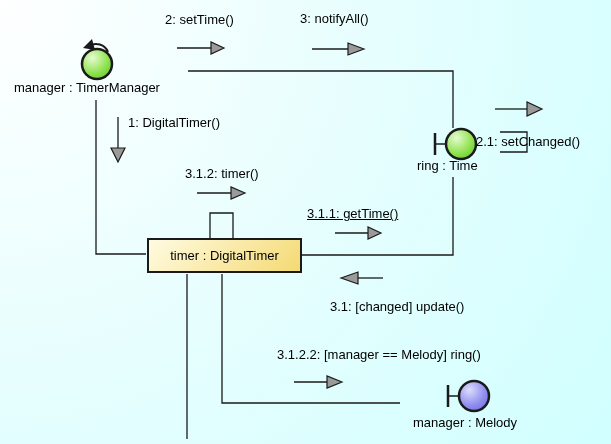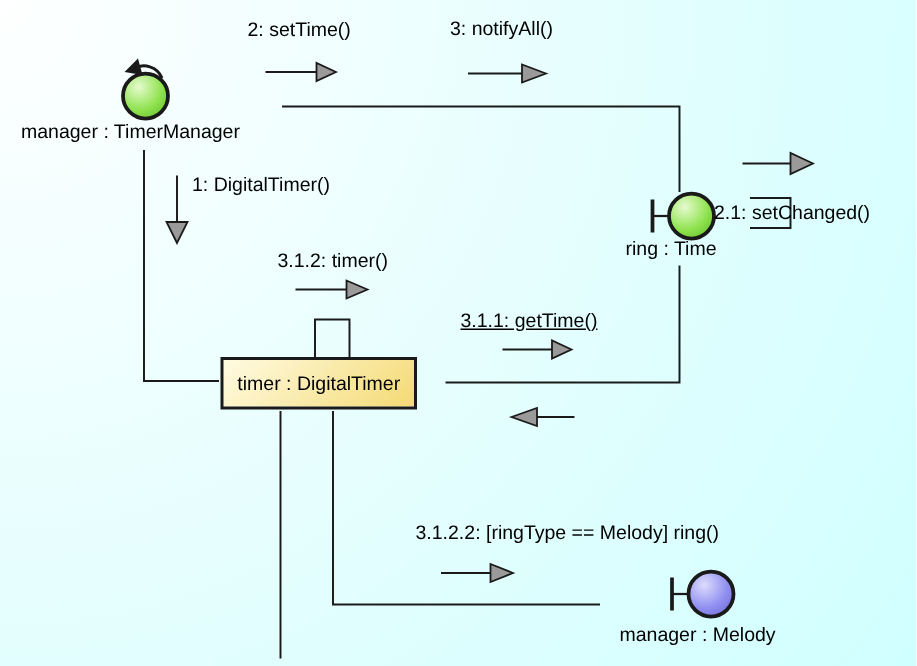--- a/index.html
+++ b/index.html
@@ -27,21 +27,21 @@
   .handle-link { stroke:var(--line,#1a1a1a); stroke-width:1.5; }
   .rot-arc { fill:none; stroke:var(--line,#1a1a1a); stroke-width:2; }
   .rot-head { fill:var(--line,#1a1a1a); }
   .stop-green-hi { stop-color:var(--node-green-light,#e6fbcf); }
   .stop-green-mid { stop-color:var(--node-green,#8ee24e); }
   .stop-green-lo { stop-color:#6cc72f; }
   .stop-blue-hi { stop-color:var(--node-blue-light,#dcdcfd); }
   .stop-blue-mid { stop-color:var(--node-blue,#8f8ef0); }
   .stop-blue-lo { stop-color:#7472dc; }
   .timer-box {
-    position:absolute; left:147px; top:238px; width:131px; height:35px;
+    position:absolute; left:147px; top:238px; width:155px; height:35px;
     box-sizing:border-box;
     border:2px solid var(--line,#1a1a1a);
     background: linear-gradient(135deg, var(--box-yellow-light,#fffbe2) 0%, var(--box-yellow,#f4da74) 100%);
     display:flex; align-items:center; justify-content:center;
     font-size:13px;
   }
 </style>
 </head>
 <body>
 
@@ -126,16 +126,17 @@
   </div>
 
   <div class="lbl" style="left:14px;  top:81px;">manager : TimerManager</div>
   <div class="lbl" style="left:165px; top:13px;">2: setTime()</div>
   <div class="lbl" style="left:300px; top:12px;">3: notifyAll()</div>
   <div class="lbl" style="left:476px; top:98px;margin-top:37px;">2.1: setChanged()</div>
   <div class="lbl" style="left:128px; top:116px;">1: DigitalTimer()</div>
   <div class="lbl" style="left:417px; top:159px;">ring : Time</div>
   <div class="lbl" style="left:185px; top:167px;">3.1.2: timer()</div>
   <div class="lbl" style="left:307px; top:207px;text-decoration:underline;">3.1.1: getTime()</div>
-  <div class="lbl" style="left:277px; top:348px;">3.1.2.2: [ringType == Melody] ring()</div>
+  <div class="lbl" style="left:330px; top:300px;">3.1: [changed] update()</div>
+  <div class="lbl" style="left:277px; top:348px;">3.1.2.2: [manager == Melody] ring()</div>
   <div class="lbl" style="left:413px; top:416px;">manager : Melody</div>
 
 </div>
 
 </body></html>

